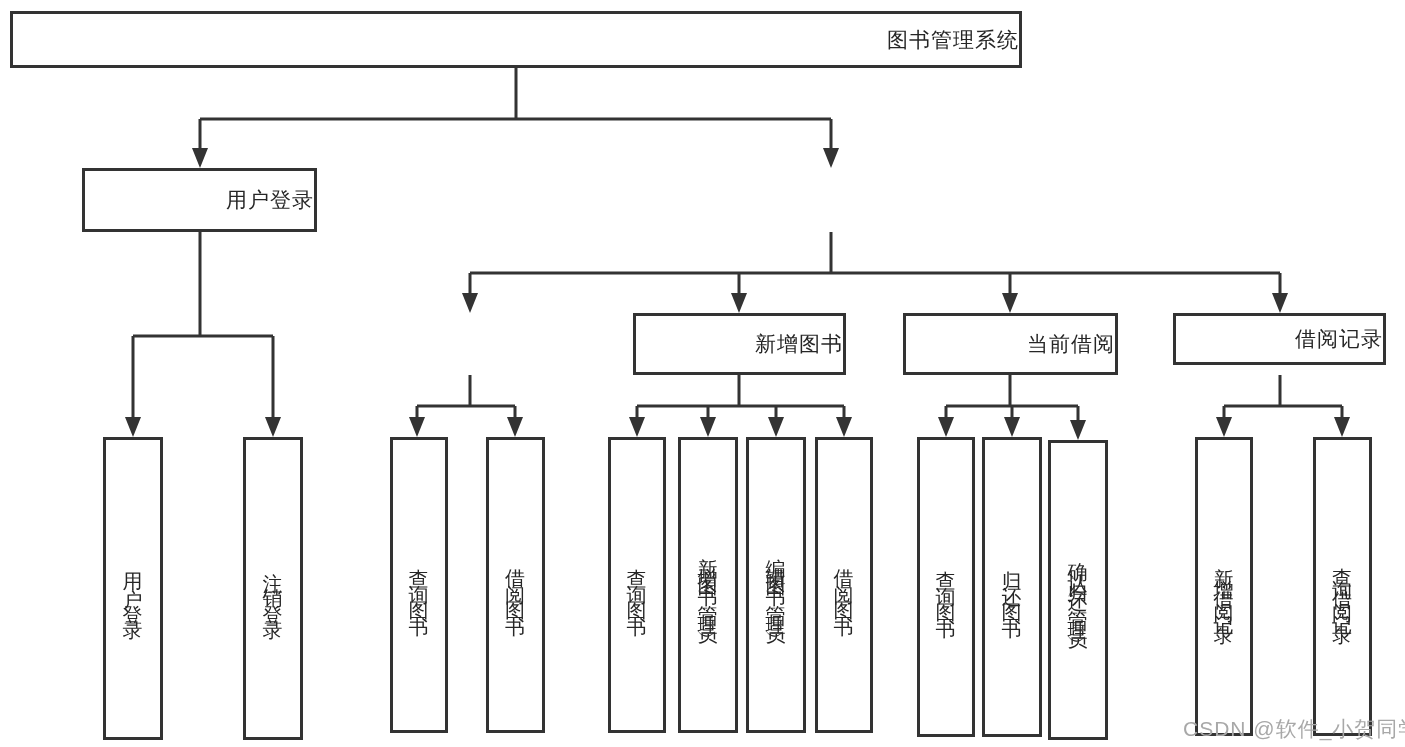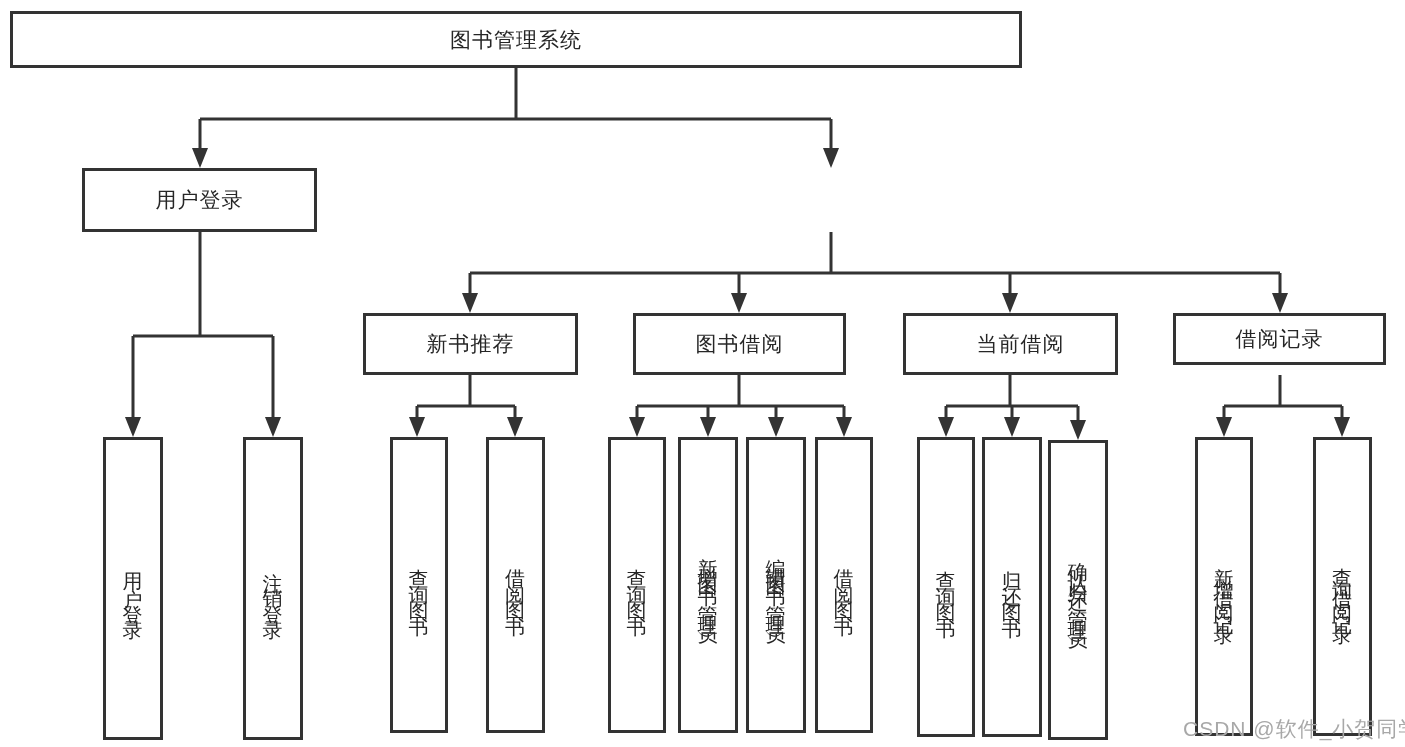--- a/index.html
+++ b/index.html
@@ -10,21 +10,21 @@
     font-family:"Liberation Sans","DejaVu Sans",sans-serif;
     color:#262626;
     overflow:hidden;
   }
   #wires{position:absolute;left:0;top:0;width:1405px;height:747px;}
   .hbox{
     position:absolute;
     box-sizing:border-box;
     background:#ffffff;
     border:3px solid #333333;
-    display:flex;align-items:center;justify-content:center;
+    display:flex;align-items:center;justify-content:flex-end;
     font-size:21px;
     letter-spacing:1px;
     color:#262626;
     z-index:2;
   }
   .vbox{
     position:absolute;
     box-sizing:border-box;
     background:#ffffff;
     border:3px solid #333333;
@@ -99,25 +99,22 @@
   </svg>
 
   <div class="hbox" style="left:10px;top:11px;width:1012px;height:57px;">
     <span>图书管理系统</span>
   </div>
 
   <div class="hbox" style="left:82px;top:168px;width:235px;height:64px;">
     <span>用户登录</span>
   </div>
 
-  <div class="hbox" style="left:363px;top:313px;width:215px;height:62px;">
-    <span>新书推荐</span>
-  </div>
   <div class="hbox" style="left:633px;top:313px;width:213px;height:62px;">
-    <span>图书借阅</span>
+    <span>新增图书</span>
   </div>
   <div class="hbox" style="left:903px;top:313px;width:215px;height:62px;padding-left:20px;">
     <span>当前借阅</span>
   </div>
   <div class="hbox" style="left:1173px;top:313px;width:213px;height:52px;">
     <span>借阅记录</span>
   </div>
 
   <div class="vbox" style="left:103px;top:437px;width:60px;height:303px;">
     <span class="vlabel vt4">用户登录</span>

